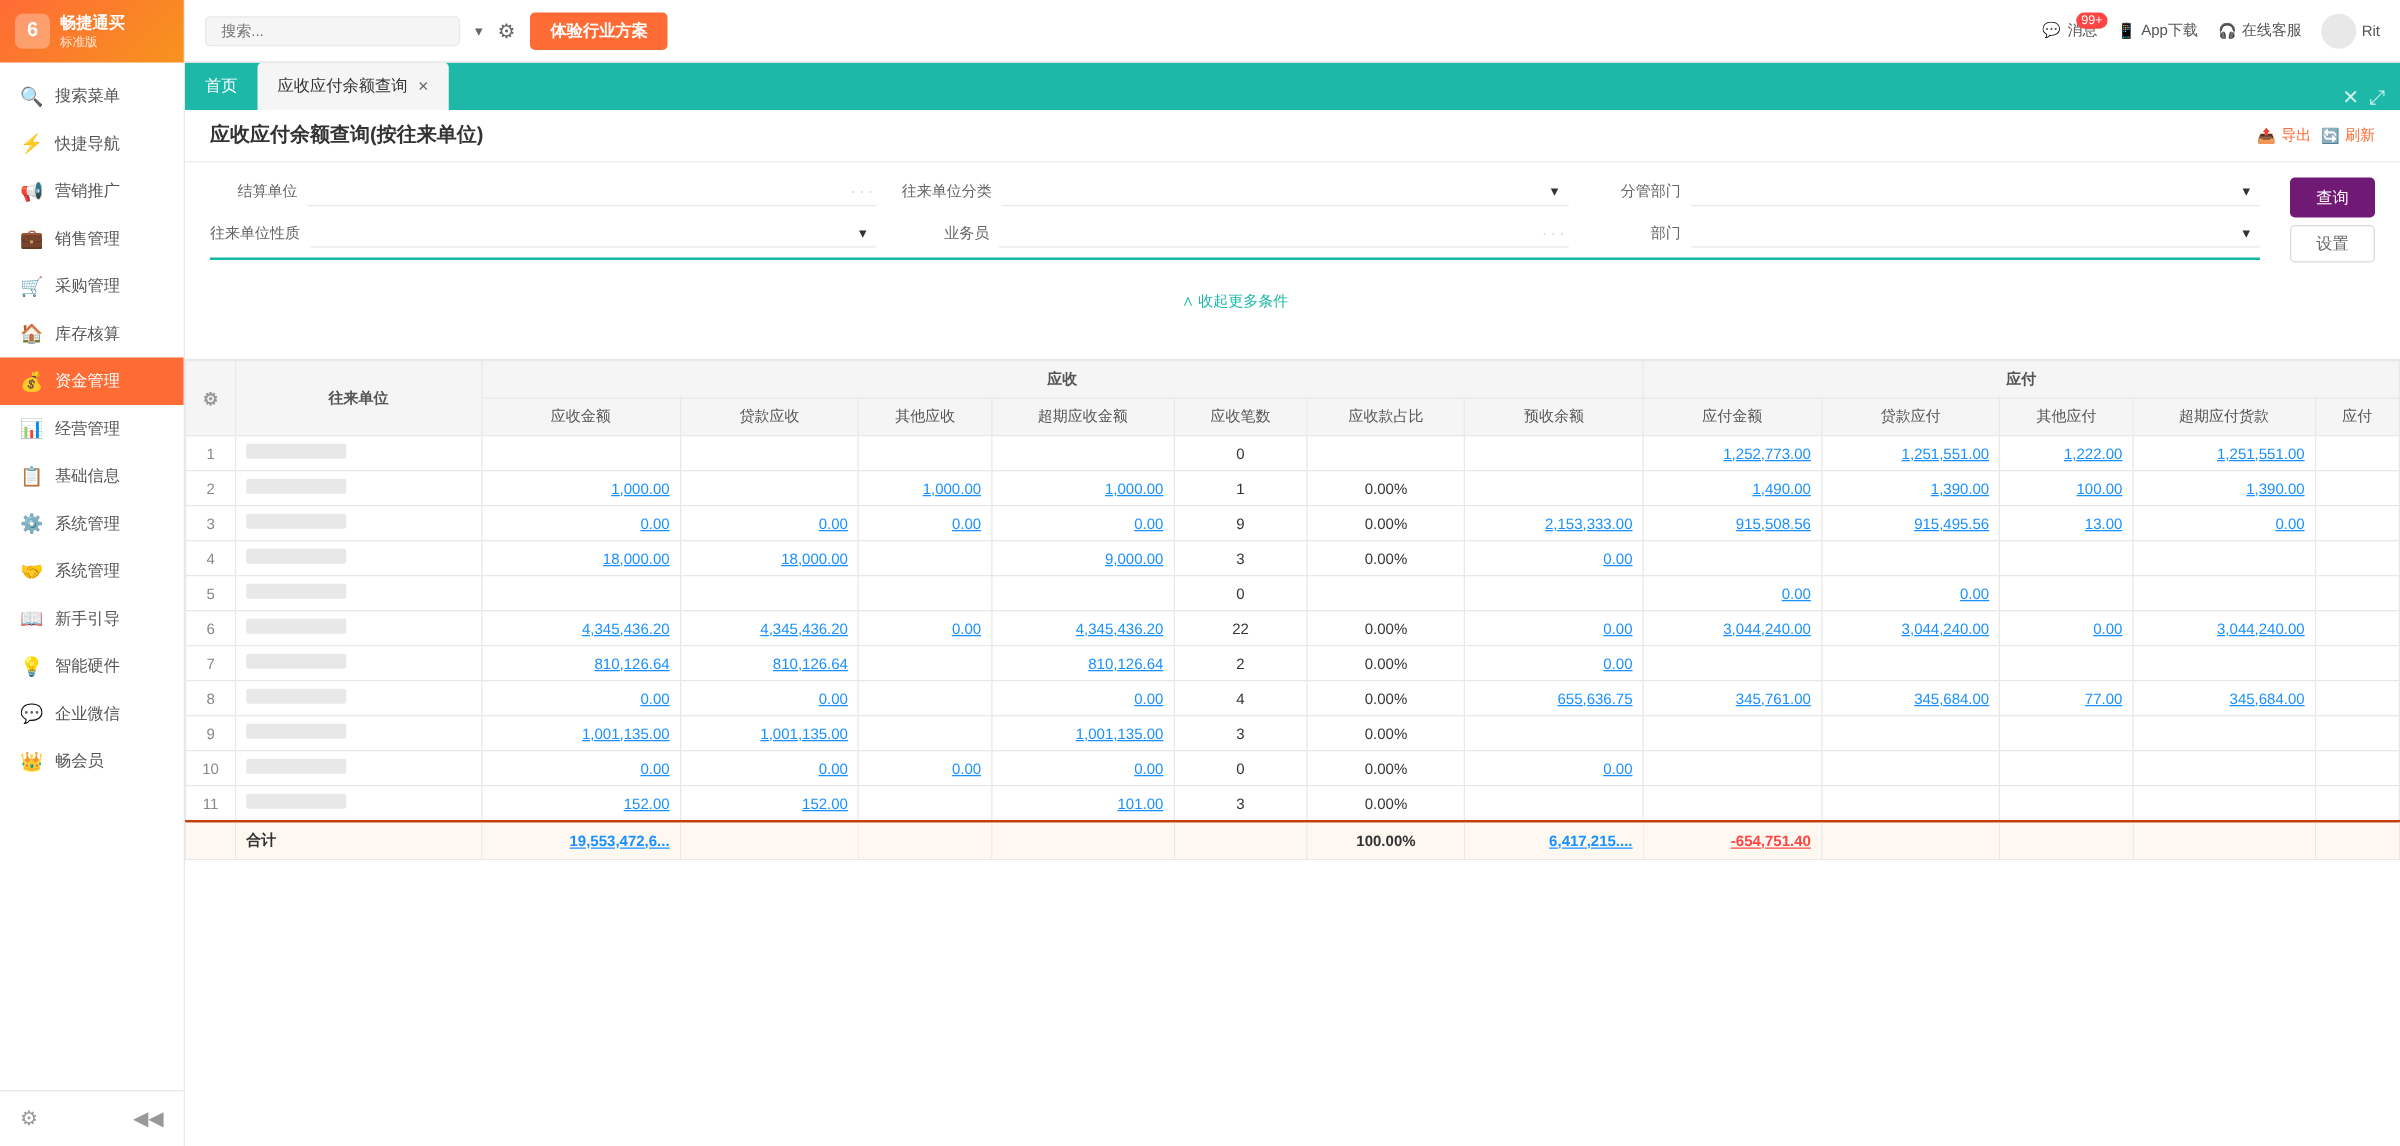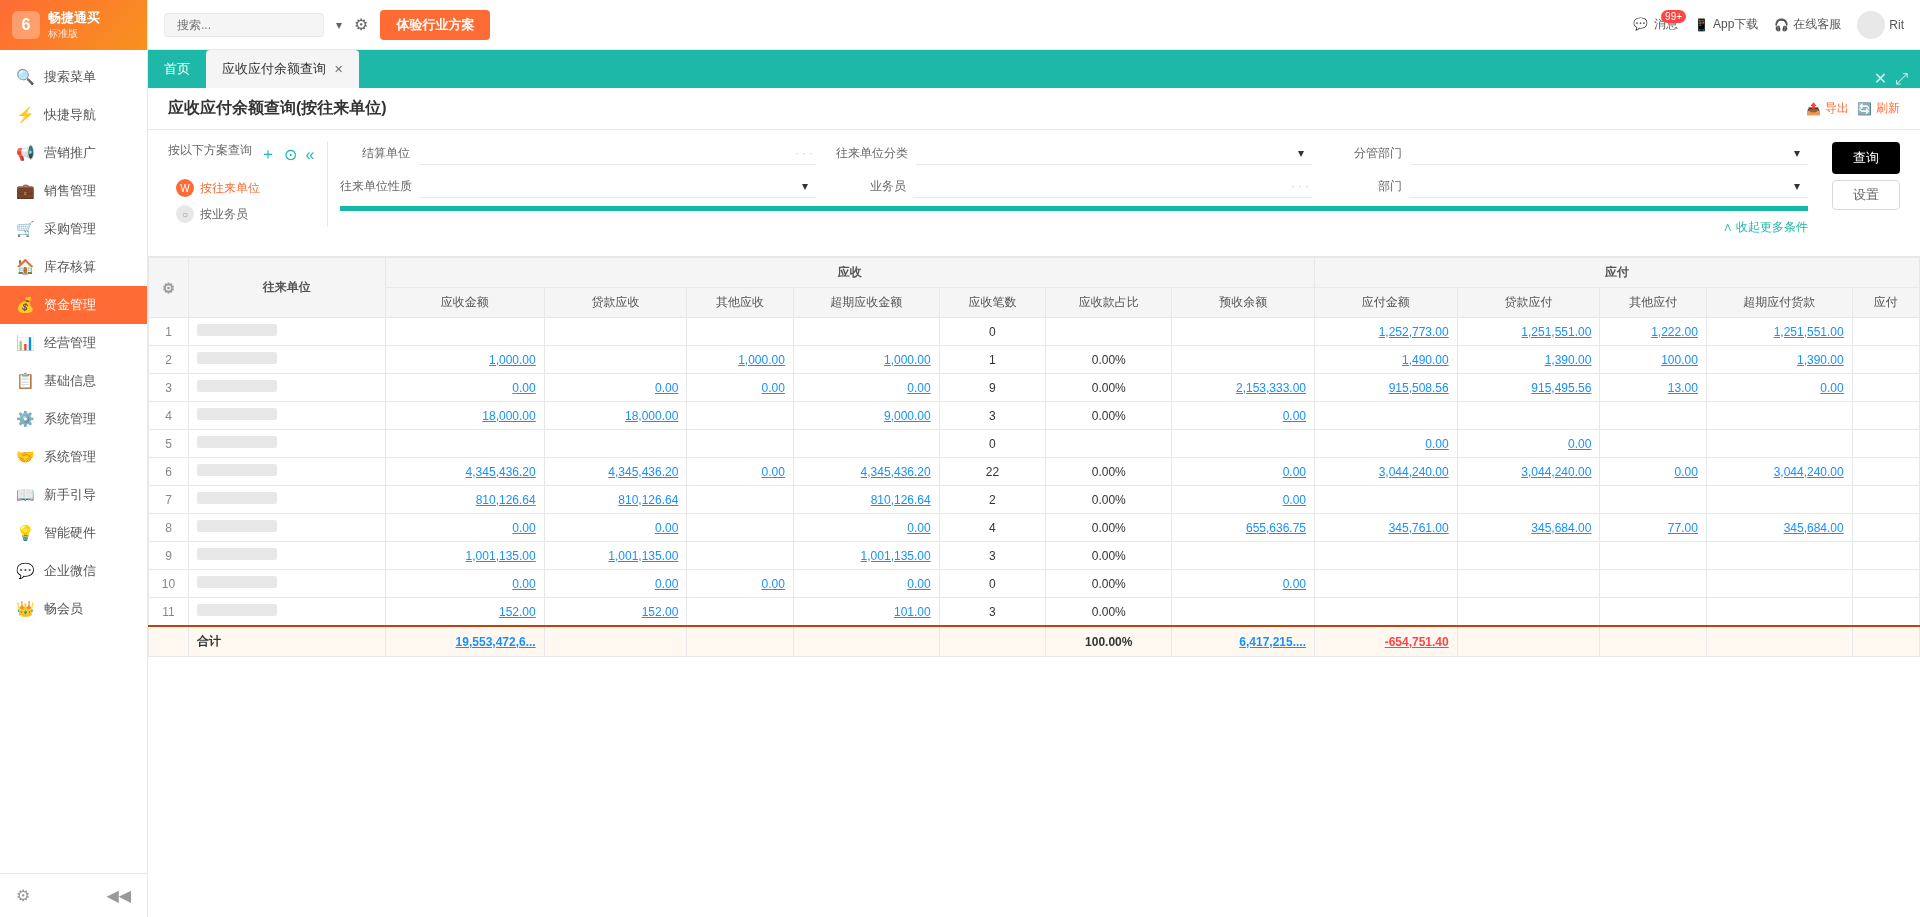--- a/index.html
+++ b/index.html
@@ -36,21 +36,21 @@
     .sidebar-footer-icon { font-size: 16px; color: #999; cursor: pointer; }
 
     
     .header {
       position: fixed; left: 148px; top: 0; right: 0; height: 50px;
       background: #fff; border-bottom: 1px solid #e8e8e8; z-index: 100;
       display: flex; align-items: center; padding: 0 16px; gap: 12px;
     }
     .header-search {
       background: #f5f5f5; border: 1px solid #e8e8e8; border-radius: 4px;
-      padding: 4px 12px; width: 160px; color: #4c1d95; font-size: 12px;
+      padding: 4px 12px; width: 204px; color: #4c1d95; font-size: 12px;
     }
     .header-dropdown { color: #666; cursor: pointer; }
     .header-gear { font-size: 16px; color: #666; cursor: pointer; }
     .header-trial-btn {
       background: #ff6b35; color: white; border: none; border-radius: 4px;
       padding: 6px 16px; font-size: 13px; cursor: pointer; font-weight: bold;
     }
     .header-right { display: flex; align-items: center; gap: 16px; }
     .header-badge-container { position: relative; }
     .header-badge {
@@ -110,27 +110,27 @@
     .filter-field-label { color: #666; font-size: 12px; white-space: nowrap; min-width: 70px; text-align: right; }
     .filter-field-input {
       flex: 1; border: none; border-bottom: 1px solid #e8e8e8; padding: 4px 8px;
       font-size: 12px; outline: none; background: transparent; color: #999;
     }
     .filter-field-select {
       flex: 1; display: flex; align-items: center; justify-content: space-between;
       border-bottom: 1px solid #e8e8e8; padding: 4px 8px; cursor: pointer; color: #333;
     }
     .filter-collapse {
-      text-align: right; padding: 8px 0; color: #1db8a8; font-size: 12px; cursor: pointer;
-      border-top: 5px solid #14b8a6; margin-top: 4px;
+      text-align: center; padding: 25px 0; color: #1db8a8; font-size: 12px; cursor: pointer;
+      border-top: 2px solid #14b8a6; margin-top: 4px;
     }
 
     .filter-actions { display: flex; flex-direction: column; gap: 6px; margin-left: 12px; }
     .btn-query {
-      background: #000000; color: white; border: none; border-radius: 4px;
+      background: #701a75; color: white; border: none; border-radius: 4px;
       padding: 7px 20px; font-size: 13px; cursor: pointer;
     }
     .btn-settings {
       background: white; color: #666; border: 1px solid #d9d9d9; border-radius: 4px;
       padding: 5px 20px; font-size: 13px; cursor: pointer;
     }
 
     
     .table-container {
       flex: 1; overflow: auto; background: #fff; margin: 0;
@@ -298,36 +298,20 @@
       <button class="page-action-btn">
         <span>🔄</span>
         <span>刷新</span>
       </button>
     </div>
   </div>
 
   <div class="filter-area">
     <div style="display:flex;gap:12px;align-items:flex-start;">
 
-      <div class="filter-sidebar">
-        <div style="display:flex;align-items:center;gap:8px;margin-bottom:8px;">
-          <span class="filter-schema-label">按以下方案查询</span>
-          <span class="filter-schema-btn">＋</span>
-          <span class="filter-schema-btn">⊙</span>
-          <span class="filter-schema-btn">«</span>
-        </div>
-        <div class="filter-schema-item active">
-          <div class="filter-schema-icon">W</div>
-          <span>按往来单位</span>
-        </div>
-        <div class="filter-schema-item" style="color:#666;">
-          <span style="width:18px;height:18px;display:inline-flex;align-items:center;justify-content:center;border-radius:50%;background:#e8e8e8;font-size:10px;color:#999;">○</span>
-          <span>按业务员</span>
-        </div>
-      </div>
 
       <div style="flex:1;">
         <div style="display:grid;grid-template-columns:repeat(3,1fr);gap:10px 20px;margin-bottom:8px;">
 
           <div class="filter-field">
             <span class="filter-field-label">结算单位</span>
             <div class="filter-field-input" style="flex:1;border-bottom:1px solid #e8e8e8;display:flex;justify-content:flex-end;padding:4px 0;">
               <span style="color:#ccc;letter-spacing:3px;">···</span>
             </div>
           </div>

